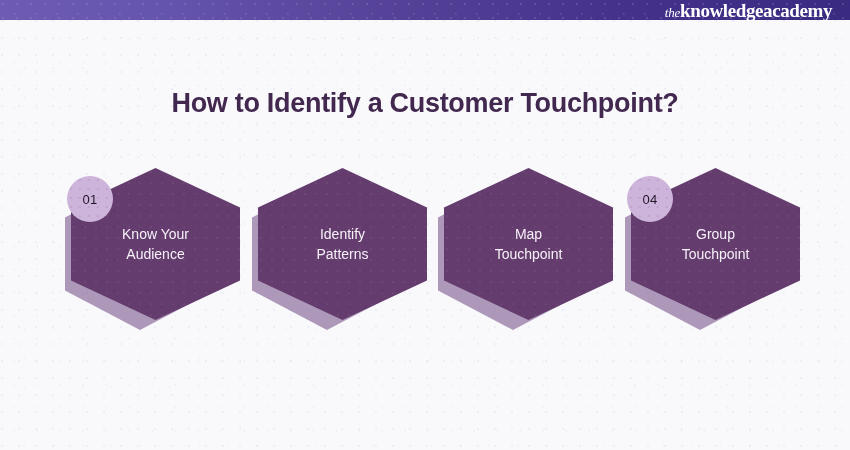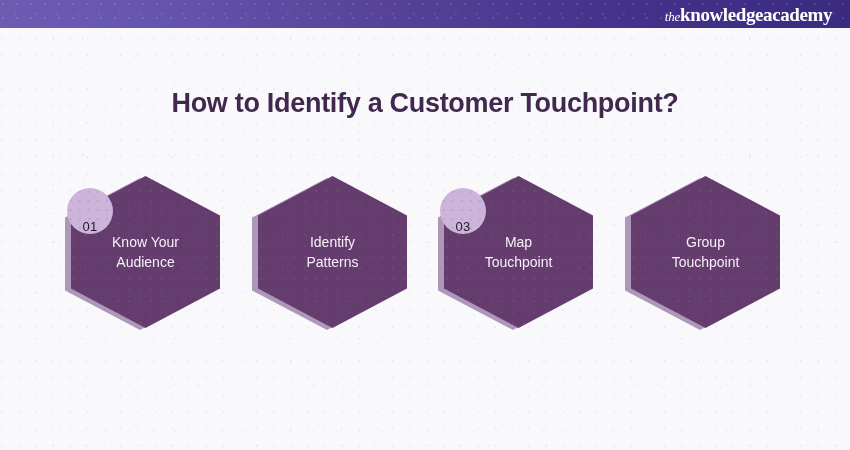--- a/index.html
+++ b/index.html
@@ -25,21 +25,21 @@
       radial-gradient(circle at 85% 35%, rgba(140,110,190,0.05) 0 1px, transparent 1.2px);
     background-size: 17px 17px, 23px 23px, 29px 29px;
     overflow: hidden;
   }
 
   
   .header {
     position: absolute;
     left: 0; top: 0;
     width: 850px;
-    height: 28px;
+    height: 20px;
     background: linear-gradient(90deg, #6e5cb3 0%, #6655ae 18%, #564399 45%, #46338c 70%, #3a2a80 100%);
     box-sizing: border-box;
   }
   .header::after {
     content: "";
     position: absolute;
     inset: 0;
     background-image:
       radial-gradient(circle at 20% 30%, rgba(190,160,225,0.22) 0 1px, transparent 1.3px),
       radial-gradient(circle at 70% 65%, rgba(180,150,220,0.18) 0 1px, transparent 1.3px);
@@ -106,22 +106,22 @@
     top: 10px;
     width: 150px;
     height: 152px;
     background: #8f72a0;
     opacity: 0.72;
     clip-path: polygon(50% 0%, 100% 26%, 100% 74%, 50% 100%, 0% 74%, 0% 26%);
   }
   .hex-body {
     position: absolute;
     left: 0;
-    top: 8px;
-    width: 149px;
+    top: 0;
+    width: 169px;
     height: 152px;
     background: #643c6e;
     clip-path: polygon(50% 0%, 100% 26%, 100% 74%, 50% 100%, 0% 74%, 0% 26%);
     display: flex;
     align-items: center;
     justify-content: center;
   }
   .hex-body::after {
     content: "";
     position: absolute;
@@ -139,27 +139,27 @@
     font-size: 14px;
     line-height: 1.45;
     text-align: center;
     padding: 0 12px;
     white-space: pre-line;
   }
 
   .hex-badge {
     position: absolute;
     left: -4px;
-    top: 20px;
+    top: 8px;
     width: 46px;
     height: 46px;
     border-radius: 50%;
     background: #cdb4da;
     display: flex;
-    align-items: flex-end;
+    align-items: center;
     justify-content: center;
     z-index: 3;
   }
   .hex-badge::after {
     content: "";
     position: absolute;
     inset: 0;
     border-radius: 50%;
     background-image: radial-gradient(circle at 40% 45%, rgba(100,60,110,0.12) 0 1px, transparent 1.3px);
     background-size: 9px 9px;
@@ -206,27 +206,27 @@
 Patterns</div>
       </div>
     </div>
 
     <div class="hex-card" data-idx="2">
       <div class="hex-shadow"></div>
       <div class="hex-body">
         <div class="hex-label">Map
 Touchpoint</div>
       </div>
-      <div class="hex-badge">
-        <span class="hex-badge-num">03</span>
-      </div>
     </div>
 
     <div class="hex-card" data-idx="3">
       <div class="hex-shadow"></div>
       <div class="hex-body">
         <div class="hex-label">Group
 Touchpoint</div>
       </div>
+      <div class="hex-badge">
+        <span class="hex-badge-num">04</span>
+      </div>
     </div>
 
   </div>
 </div>
 
 </body></html>

